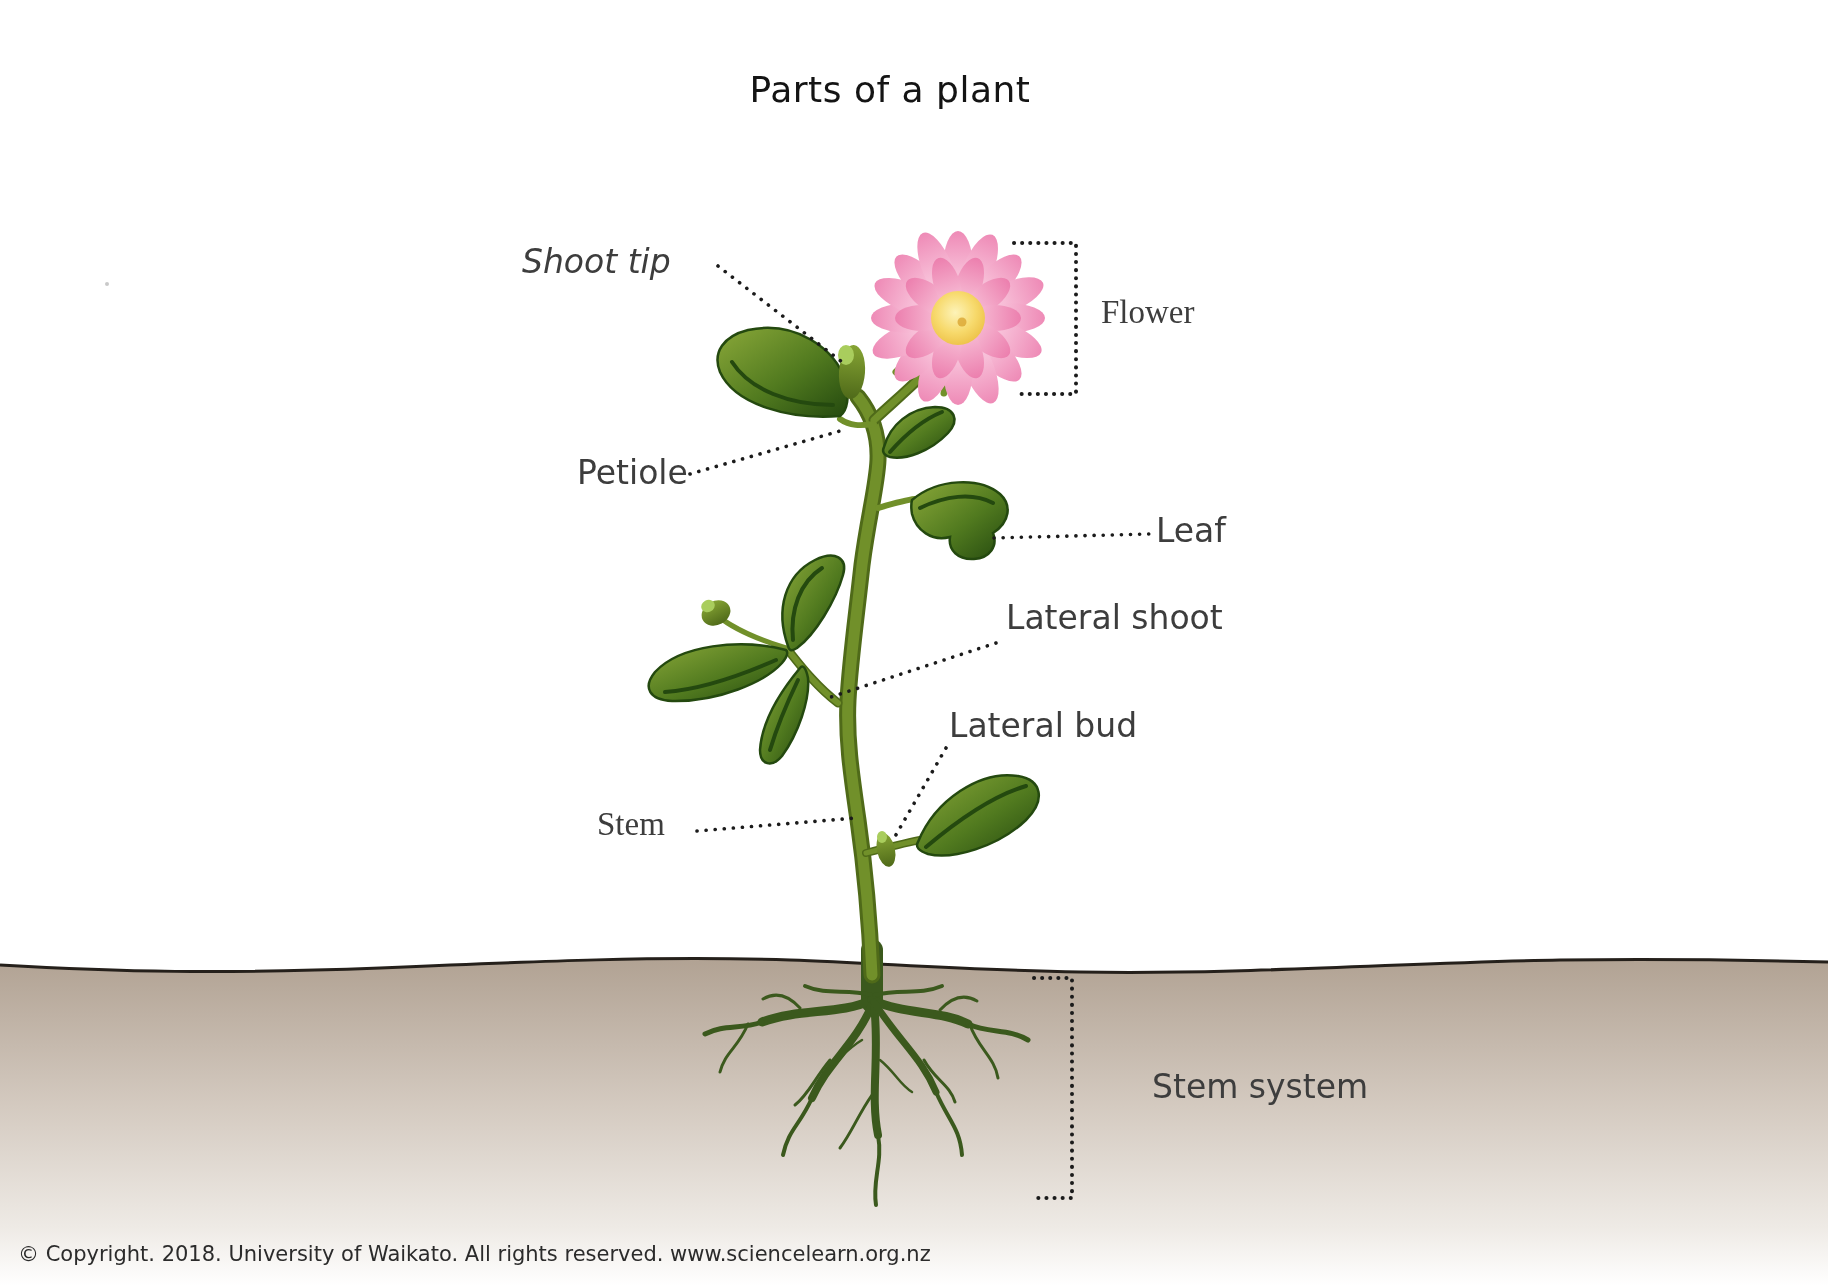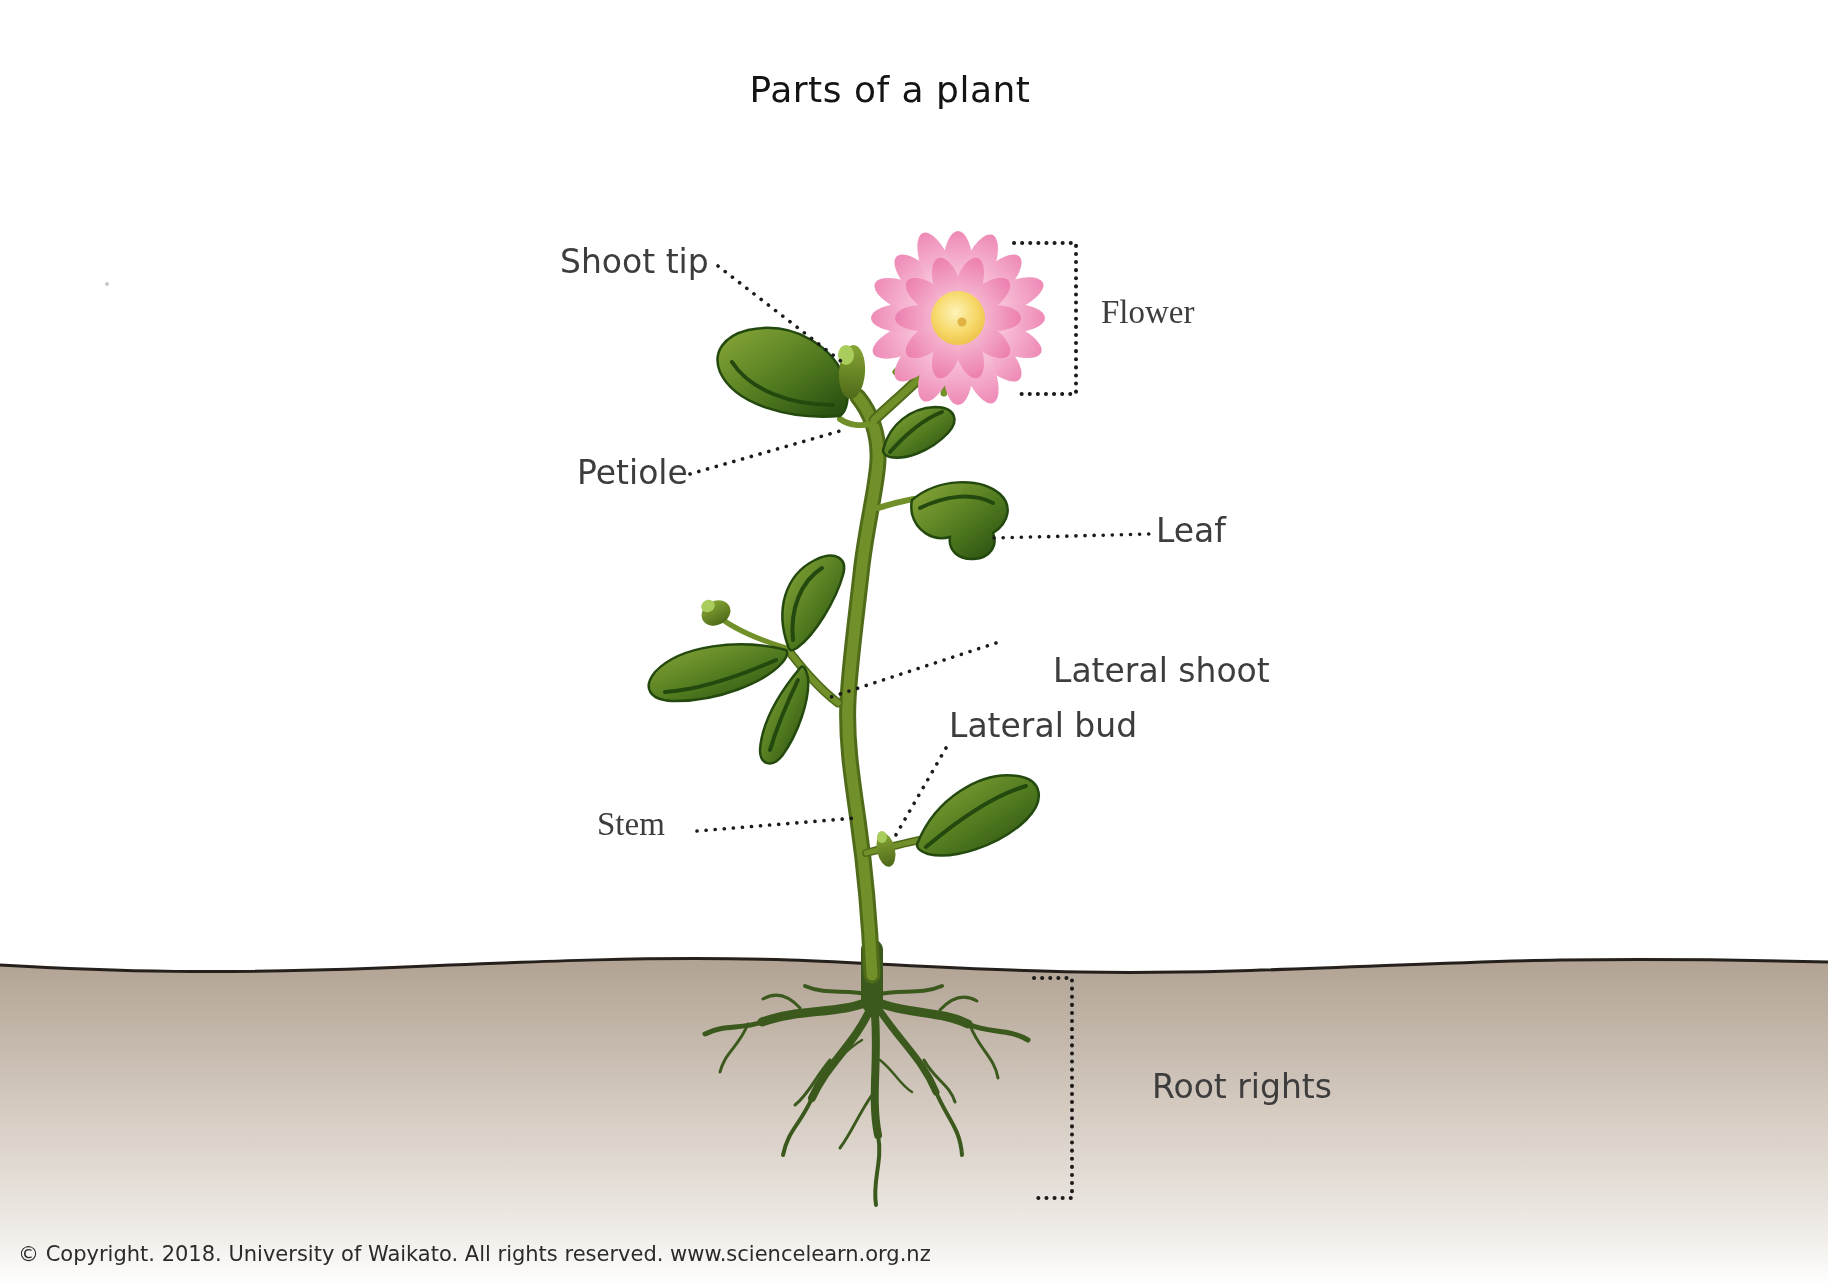--- a/index.html
+++ b/index.html
@@ -15,25 +15,25 @@
     position:absolute;left:0;top:69px;width:1780px;
     text-align:center;
     font-size:36px;color:var(--title-color,#141414);
     letter-spacing:0.5px;
   }
   .lbl{
     position:absolute;
     font-size:33px;color:var(--text-dark,#3d3d3d);
     white-space:nowrap;line-height:1.15;
   }
-  #lbl-shoot-tip{left:560px;top:243px;}
+  #lbl-shoot-tip{left:522px;top:243px;font-style:italic;}
   #lbl-flower{left:1101px;top:294px;font-family:Liberation Serif, serif;}
   #lbl-petiole{left:558px;top:454px;margin-left:19px;}
   #lbl-leaf{left:1156px;top:512px;}
-  #lbl-lateral-shoot{left:1006px;top:652px;margin-left:47px;}
+  #lbl-lateral-shoot{left:1006px;top:599px;}
   #lbl-lateral-bud{left:949px;top:707px;}
   #lbl-stem{left:597px;top:806px;font-family:Liberation Serif, serif;}
   #lbl-root-system{left:1152px;top:1068px;}
   .footer{
     position:absolute;left:18px;top:1242px;
     font-size:21px;color:var(--copyright-color,#2b2b2b);
     white-space:nowrap;
   }
   
   .soil-line{fill:none;stroke:var(--ground-line,#25201b);stroke-width:3;}
@@ -237,16 +237,16 @@
 
   <div class="title">Parts of a plant</div>
 
   <div class="lbl" id="lbl-shoot-tip">Shoot tip</div>
   <div class="lbl" id="lbl-flower">Flower</div>
   <div class="lbl" id="lbl-petiole">Petiole</div>
   <div class="lbl" id="lbl-leaf">Leaf</div>
   <div class="lbl" id="lbl-lateral-shoot">Lateral shoot</div>
   <div class="lbl" id="lbl-lateral-bud">Lateral bud</div>
   <div class="lbl" id="lbl-stem">Stem</div>
-  <div class="lbl" id="lbl-root-system">Root rights</div>
+  <div class="lbl" id="lbl-root-system">Stem system</div>
 
   <div class="footer">© Copyright. 2018. University of Waikato. All rights reserved. www.sciencelearn.org.nz</div>
 </div>
 
 </body></html>

